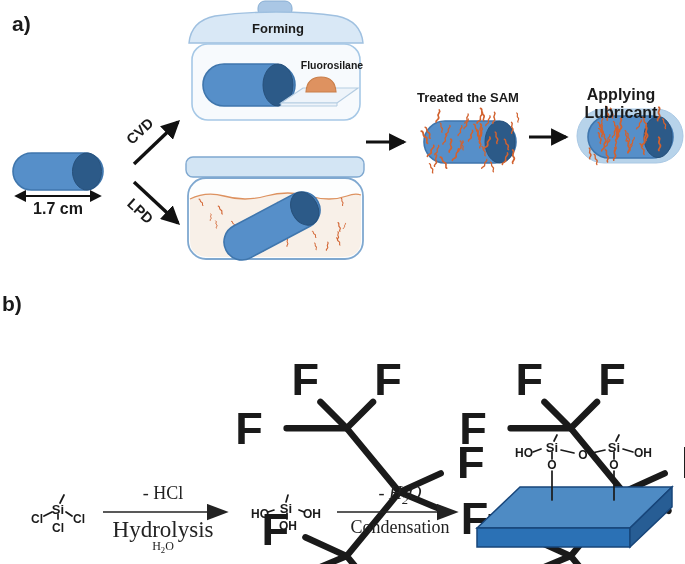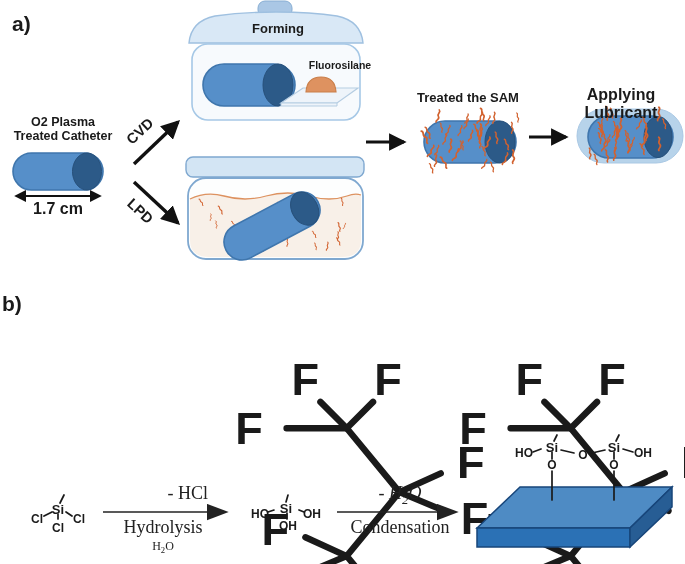--- a/index.html
+++ b/index.html
@@ -237,32 +237,28 @@
     <text class="atom atom-si" x="614" y="447">Si</text>
     <text class="atom" x="583" y="455">O</text>
     <text class="atom" x="524" y="453">HO</text>
     <text class="atom" x="643" y="453">OH</text>
     <text class="atom" x="552" y="465">O</text>
     <text class="atom" x="614" y="465">O</text>
   </g>
 </svg>
 
 <div class="lbl" style="left:12px;top:12px;width:40px;font-size:21px;text-align:left;">a)</div>
-<div class="lbl" style="left:0px;top:115px;width:126px;font-size:12.5px;">
-  <div>O2 Plasma</div>
-  <div>Treated Catheter</div>
-</div>
 <div class="lbl" style="left:8px;top:200px;width:100px;font-size:16px;">1.7 cm</div>
 <div class="lbl" style="left:112px;top:123px;width:56px;font-size:14.5px;transform:rotate(-43deg);">CVD</div>
 <div class="lbl" style="left:112px;top:203px;width:56px;font-size:14.5px;transform:rotate(43deg);">LPD</div>
 <div class="lbl" style="left:226px;top:22px;width:104px;font-size:13px;">Forming</div>
-<div class="lbl" style="left:290px;top:59px;width:100px;font-size:10.5px;">Fluorosilane</div>
+<div class="lbl" style="left:282px;top:59px;width:100px;font-size:10.5px;">Fluorosilane</div>
 <div class="lbl" style="left:400px;top:91px;width:136px;font-size:13px;">Treated the SAM</div>
 <div class="lbl" style="left:557px;top:86px;width:128px;font-size:16px;">Applying Lubricant</div>
 
 <div class="lbl" style="left:2px;top:292px;width:40px;font-size:21px;text-align:left;">b)</div>
-<div class="lbl serif" style="left:118px;top:483px;width:90px;font-size:18px;text-align:right;">- HCl</div>
-<div class="lbl serif" style="left:108px;top:517px;width:110px;font-size:18px;">Hydrolysis</div>
+<div class="lbl serif" style="left:118px;top:483px;width:90px;font-size:18px;">- HCl</div>
+<div class="lbl serif" style="left:108px;top:517px;width:110px;font-size:23px;">Hydrolysis</div>
 <div class="lbl serif" style="left:118px;top:540px;width:90px;font-size:12px;"><span>H</span><sub>2</sub><span>O</span></div>
 <div class="lbl serif" style="left:352px;top:483px;width:96px;font-size:18px;font-style:italic;"><span>- H</span><sub>2</sub><span>O</span></div>
 <div class="lbl serif" style="left:336px;top:517px;width:128px;font-size:18px;">Condensation</div>
 
 </div>
 
 </body></html>

